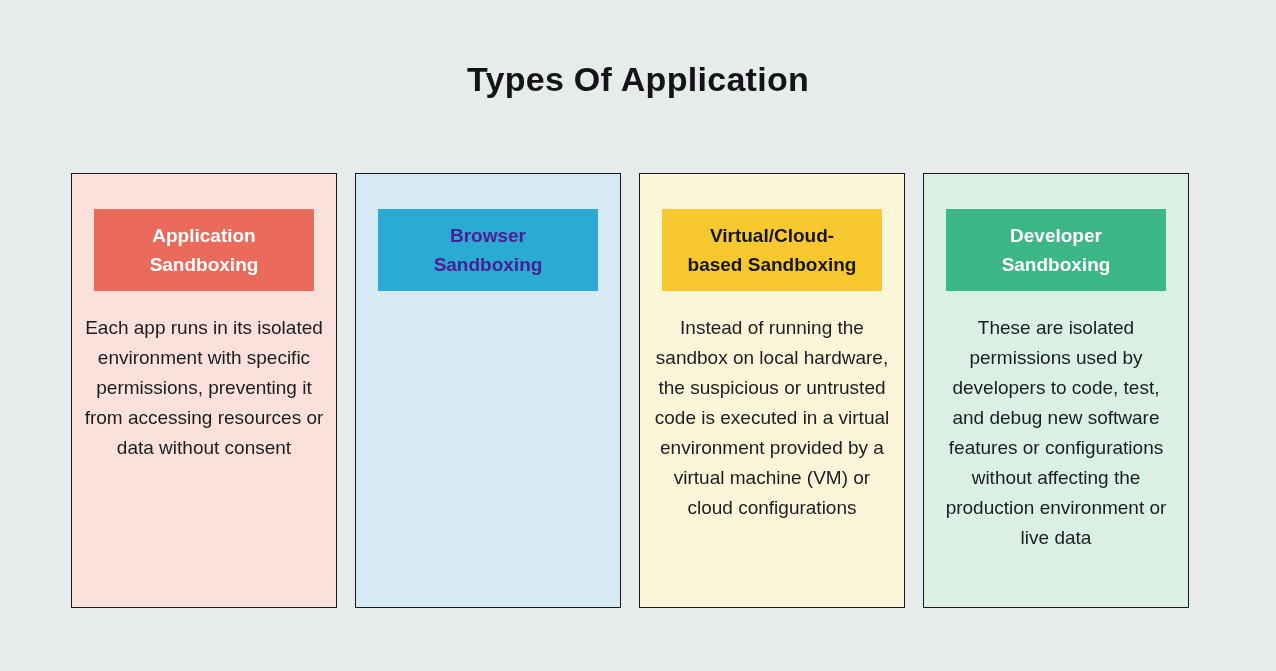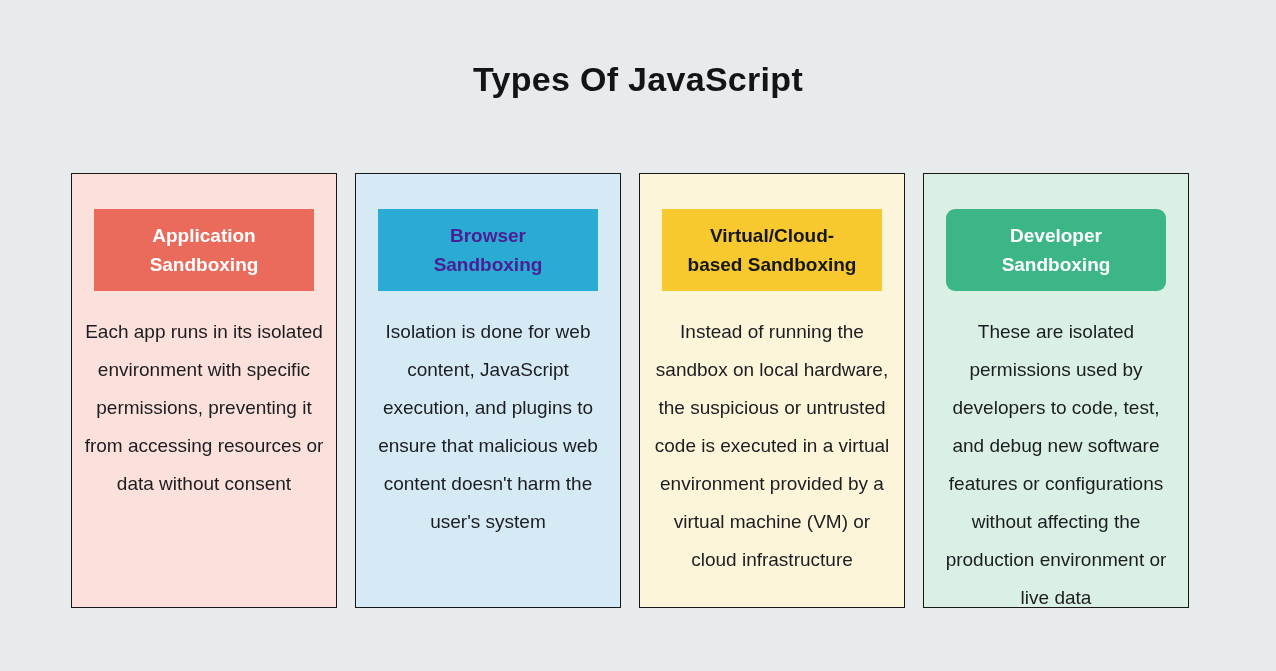--- a/index.html
+++ b/index.html
@@ -42,56 +42,55 @@
     font-size: 19px;
     line-height: 29px;
     padding: 4px 6px;
     box-sizing: border-box;
   }
   .card-title { white-space: pre-line; }
   .card-description {
     margin: 22px 12px 0;
     text-align: center;
     font-size: 19px;
-    line-height: 38px;
+    line-height: 30px;
     color: #1B1D20;
   }
 </style>
 </head>
 <body style="background-color: rgb(232, 235, 235);">
 
-<h1 class="page-title">Types Of JavaScript</h1>
+<h1 class="page-title">Types Of Application</h1>
 
 <div class="cards">
 
   <section class="card" style="background-color: rgb(252, 224, 219);">
     <header class="card-header" style="background-color: rgb(234, 106, 91); color: rgb(255, 255, 255);">
       <span class="card-title">Application
 Sandboxing</span>
     </header>
     <p class="card-description">Each app runs in its isolated environment with specific permissions, preventing it from accessing resources or data without consent</p>
   </section>
 
   <section class="card" style="background-color: rgb(214, 234, 246);">
     <header class="card-header" style="background-color: rgb(41, 171, 211); color: #4c1d95;">
       <span class="card-title">Browser
 Sandboxing</span>
     </header>
-    <p class="card-description">Isolation is done for web content, JavaScript execution, and plugins to ensure that malicious web content doesn't harm the user's system</p>
   </section>
 
   <section class="card" style="background-color: rgb(253, 245, 217);">
     <header class="card-header" style="background-color: rgb(247, 201, 47); color: rgb(21, 23, 26); align-items: center;">
       <span class="card-title">Virtual/Cloud-
 based Sandboxing</span>
     </header>
-    <p class="card-description">Instead of running the sandbox on local hardware, the suspicious or untrusted code is executed in a virtual environment provided by a virtual machine (VM) or cloud infrastructure</p>
+    <p class="card-description">Instead of running the sandbox on local hardware, the suspicious or untrusted code is executed in a virtual environment provided by a virtual machine (VM) or cloud configurations</p>
   </section>
 
   <section class="card" style="background-color: rgb(218, 240, 228);">
-    <header class="card-header" style="background-color: rgb(61, 182, 135); color: rgb(255, 255, 255); border-radius: 9px;">
+    <header class="card-header" style="background-color: rgb(61, 182, 135); color: rgb(255, 255, 255);">
       <span class="card-title">Developer
 Sandboxing</span>
     </header>
     <p class="card-description">These are isolated permissions used by developers to code, test, and debug new software features or configurations without affecting the production environment or live data</p>
   </section>
 
 </div>
 
 </body></html>

